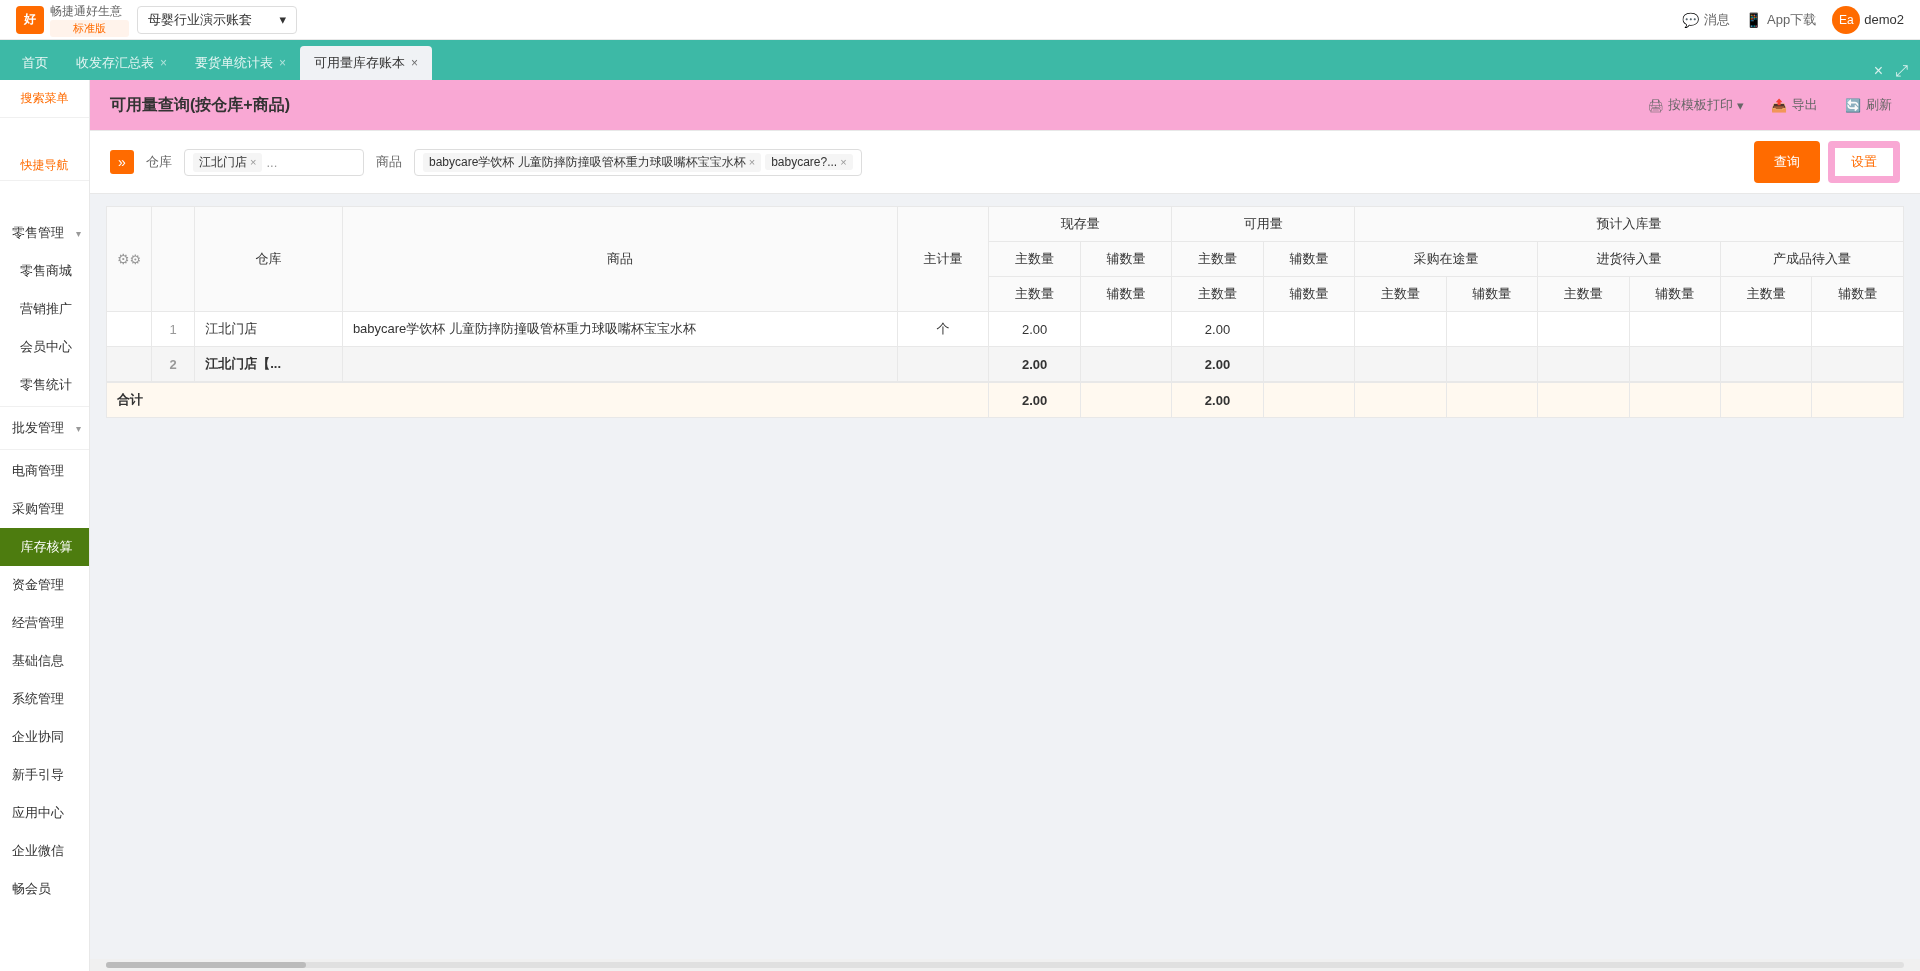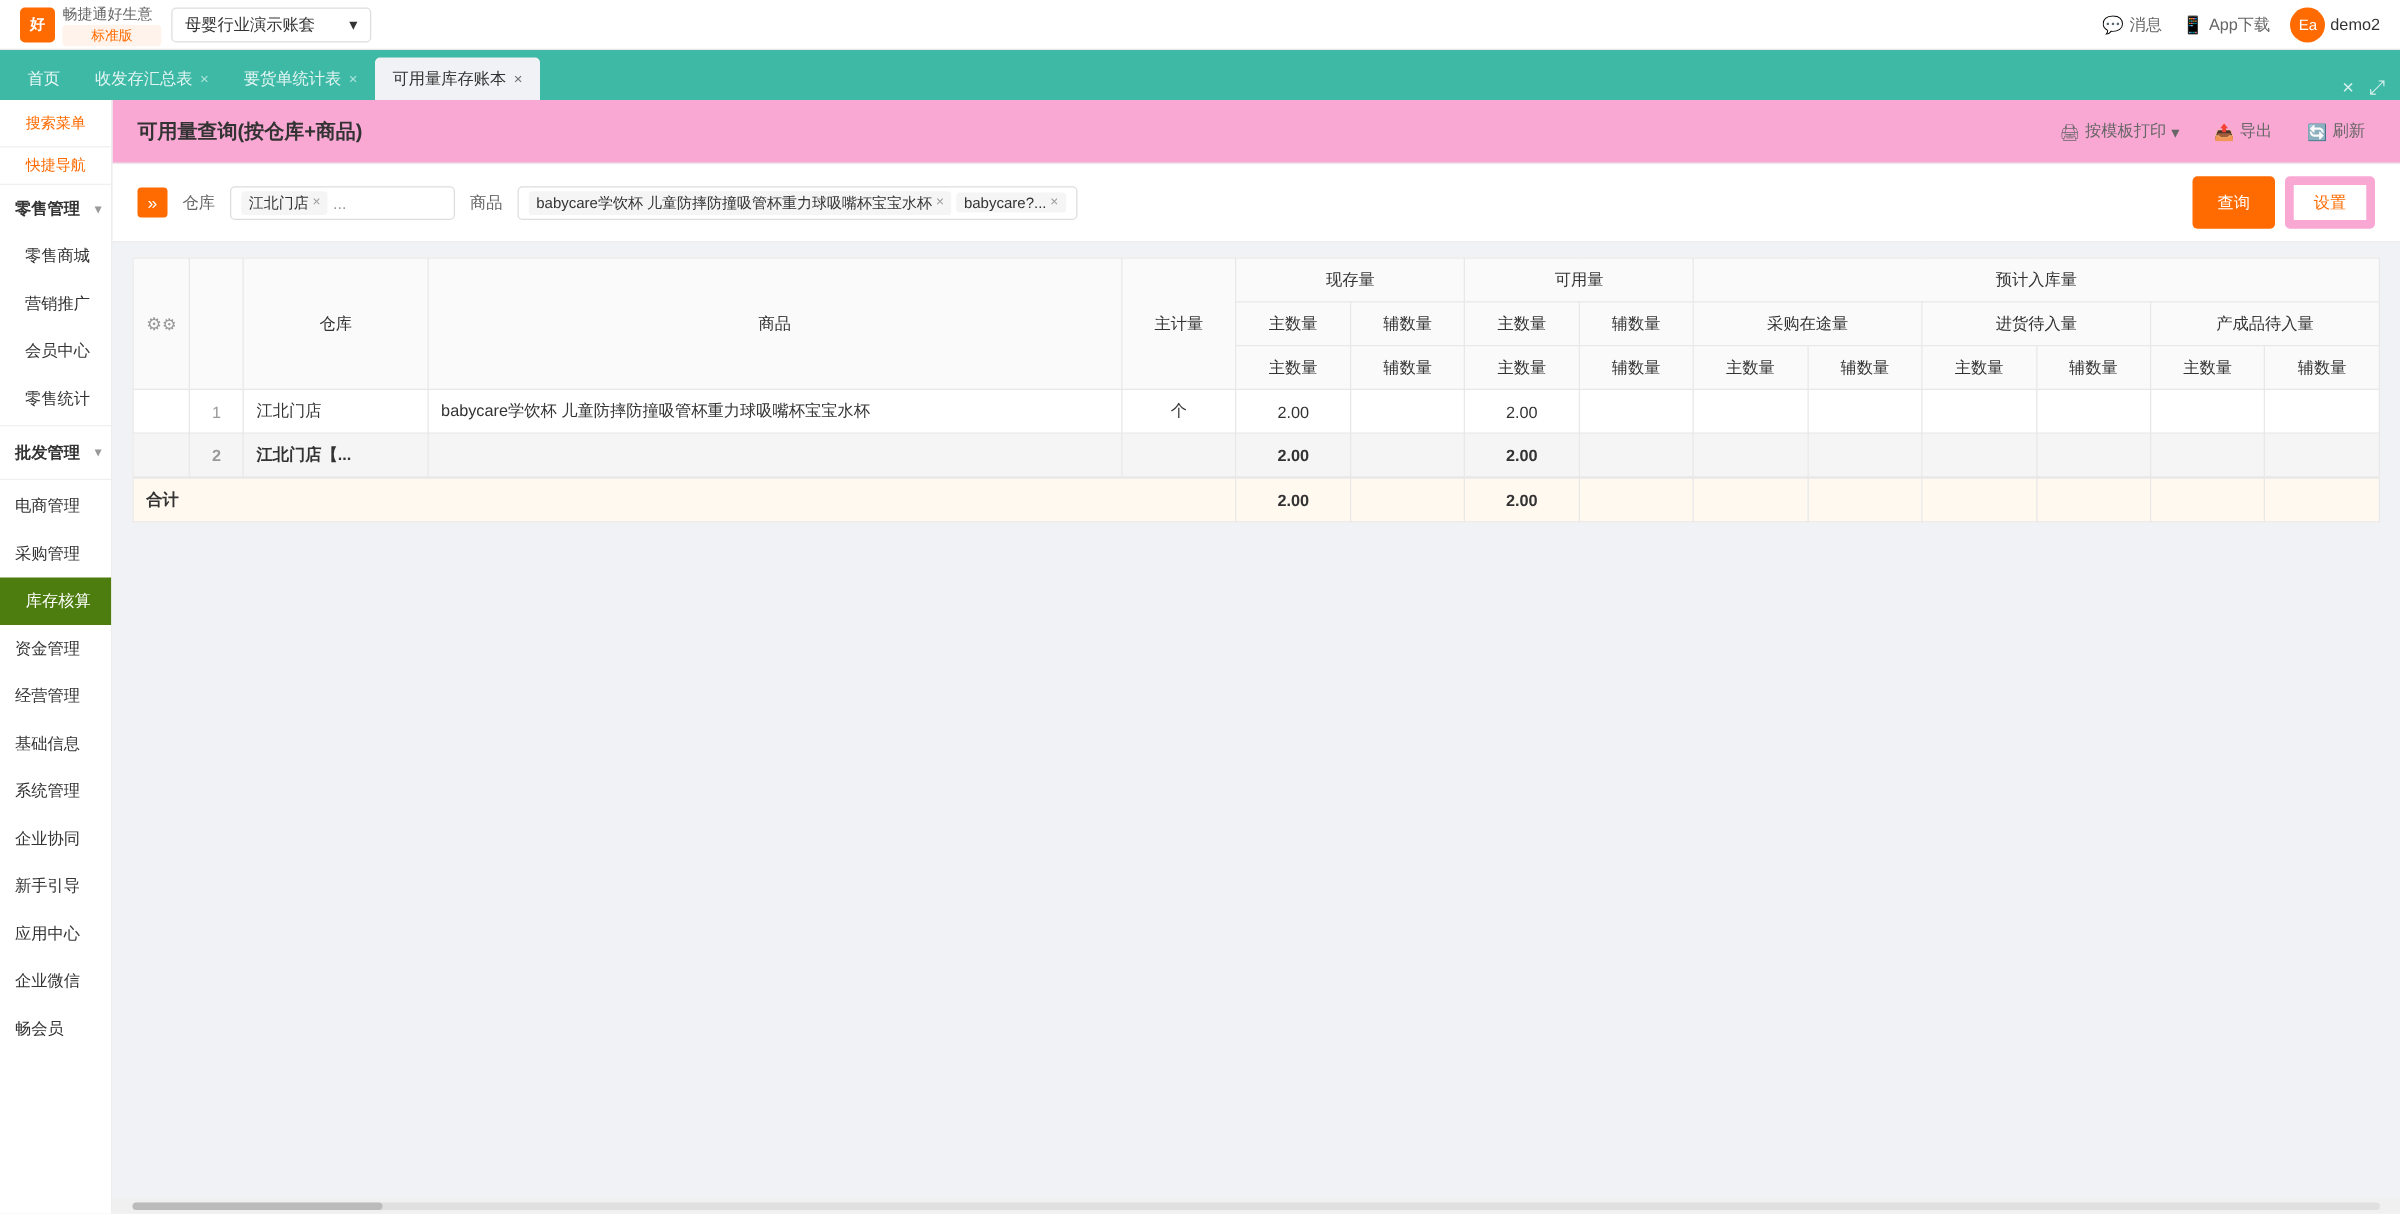--- a/index.html
+++ b/index.html
@@ -24,27 +24,27 @@
     .nav-tab.active { background: #f0f2f5; color: #333; }
     .nav-tab .close-btn { font-size: 12px; color: inherit; cursor: pointer; opacity: 0.7; }
     .nav-tab-home { color: rgba(255,255,255,0.9); }
     .tab-close-all { margin-left: auto; color: rgba(255,255,255,0.8); cursor: pointer; font-size: 16px; padding: 0 8px; }
     .tab-expand { color: rgba(255,255,255,0.8); cursor: pointer; font-size: 16px; padding: 0 4px; }
 
     
     .main-layout { display: flex; flex: 1; overflow: hidden; }
 
     
-    .sidebar { width: 90px; background: #fff; border-right: 1px solid #e8e8e8; display: flex; flex-direction: column; overflow-y: auto; }
+    .sidebar { width: 90px; background: #fff; border-right: 1px solid #e8e8e8; display: flex; flex-direction: column; overflow-y: auto; gap: 33px; }
     .sidebar-search { padding: 10px 8px; font-size: 12px; color: #ff6b00; cursor: pointer; text-align: center; border-bottom: 1px solid #f0f0f0; }
     .sidebar-nav { padding: 6px 0; font-size: 12px; color: #ff6b00; cursor: pointer; text-align: center; border-bottom: 1px solid #f0f0f0; }
     .sidebar-section { padding: 0; }
     .sidebar-item { padding: 10px 4px; text-align: center; cursor: pointer; font-size: 13px; color: #333; display: flex; align-items: center; justify-content: space-between; padding-left: 12px; padding-right: 8px; }
     .sidebar-item.active { background: #4d7c0f; color: #fff; justify-content: center; }
-    .sidebar-item.section-header { font-weight: bold; color: #333; text-align: center; }
+    .sidebar-item.section-header { font-weight: normal; color: #333; text-align: center; }
     .sidebar-item.section-header .sidebar-arrow { color: #999; font-size: 10px; }
     .sidebar-arrow { font-size: 10px; color: #999; }
     .sidebar-divider { height: 1px; background: #f0f0f0; margin: 2px 0; }
 
     
     .content-area { flex: 1; display: flex; flex-direction: column; overflow: hidden; background: #f0f2f5; }
 
     
     .page-header { background: #f9a8d4; padding: 12px 20px; display: flex; align-items: center; justify-content: space-between; border-bottom: 1px solid #e8e8e8; }
     .page-title { font-size: 16px; font-weight: bold; color: #333; }

